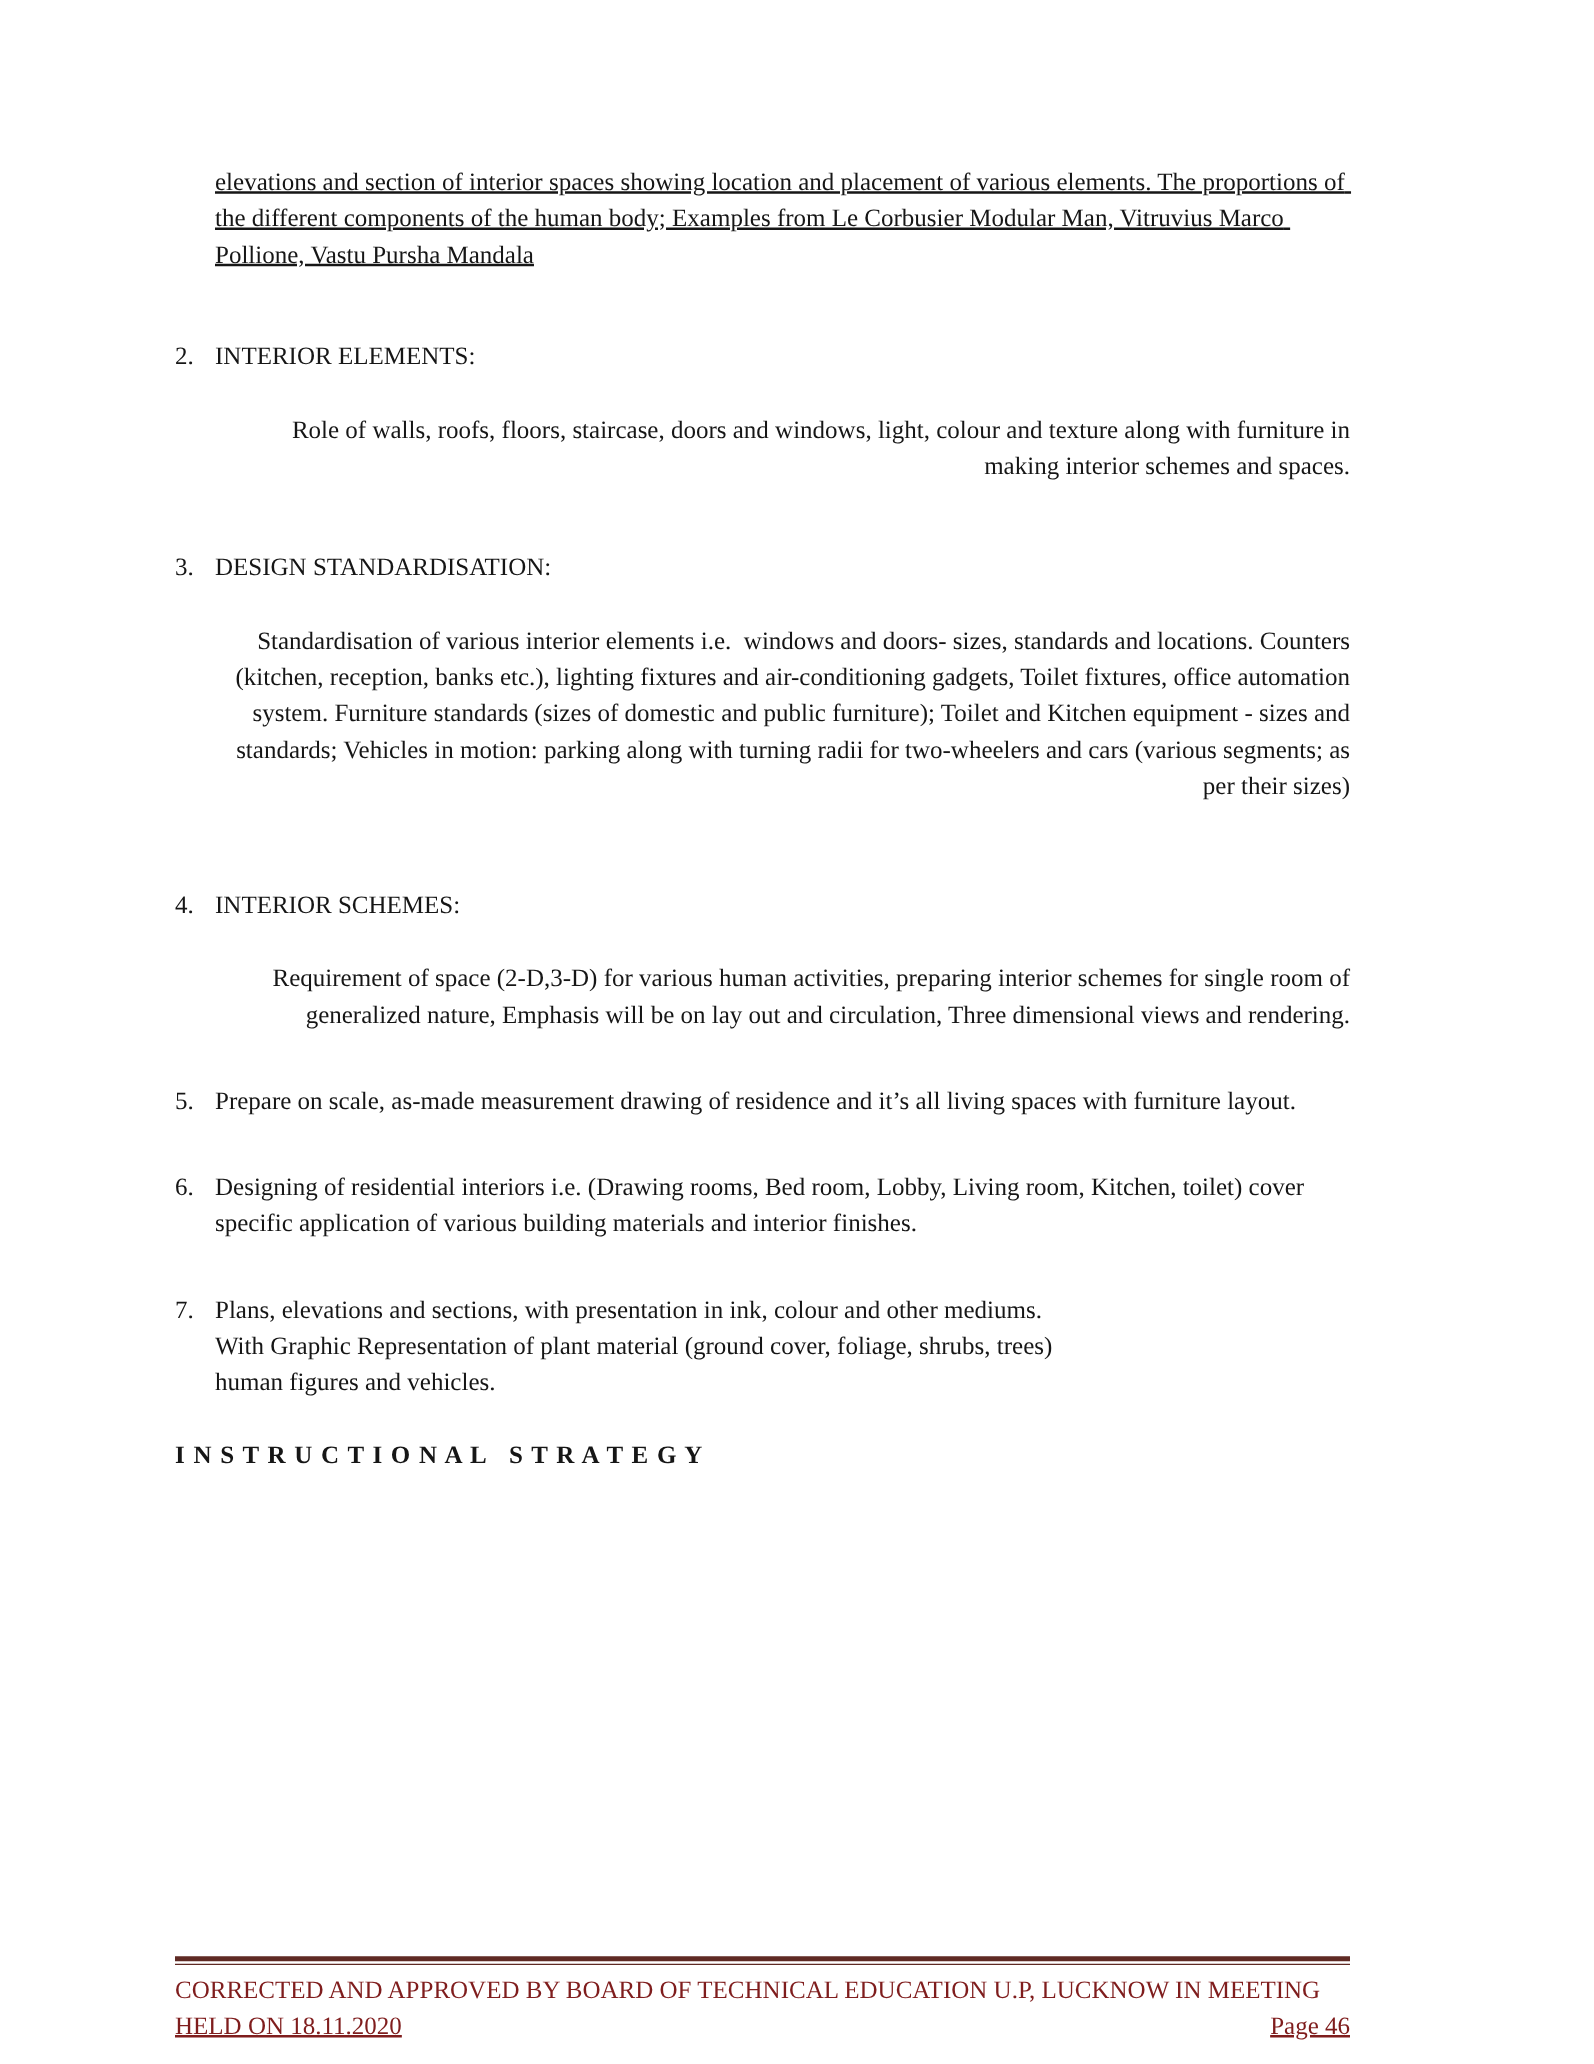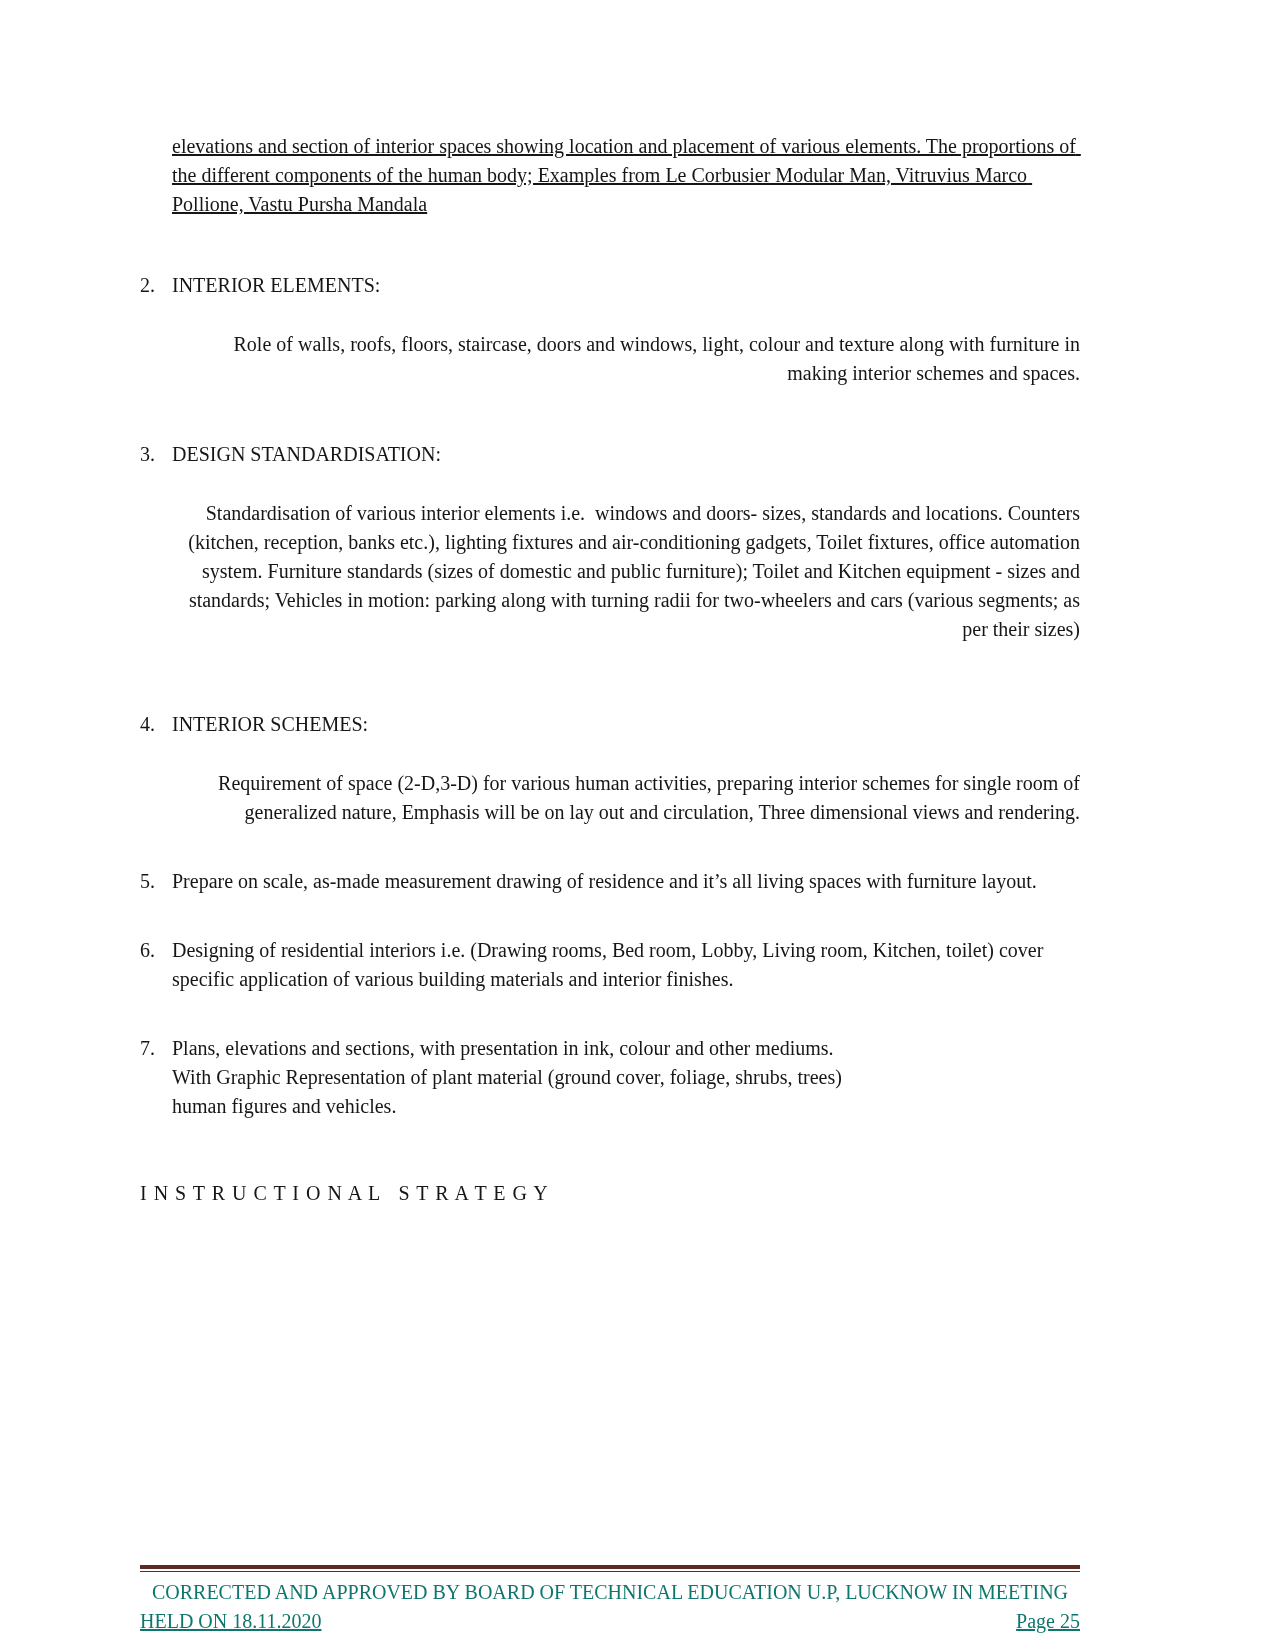--- a/index.html
+++ b/index.html
@@ -46,22 +46,22 @@
     white-space: pre-wrap;
     text-align: right;
   }
   .section-4-extra {
     margin-top: 66px;
   }
   .numbered-item {
     margin-top: 40px;
   }
   .strategy-heading {
-    margin-top: 58px;
-    font-weight: normal;
+    margin-top: 29px;
+    font-weight: bold;
     letter-spacing: 1px;
     white-space: pre;
   }
   .strategy-body {
     margin: 46px 0 0 32px;
     text-align: justify;
     text-align-last: justify;
   }
   .footer {
     position: absolute;
@@ -71,22 +71,21 @@
   }
   .footer-rule {
     border-top: 4px solid #5f2a24;
     border-bottom: 1px solid #5f2a24;
     height: 2px;
     margin-bottom: 6px;
   }
   .footer-text {
     font-size: 20px;
     line-height: 1.42;
-    color: #0f766e;
-    text-align: center;
+    color: #7f1d1d;
   }
   .footer-row2 {
     display: flex;
     justify-content: space-between;
     text-decoration: underline;
   }
 </style>
 </head>
 <body>
 
@@ -129,17 +128,17 @@
 human figures and vehicles.</div>
   </div>
 
   <div class="strategy-heading">I N S T R U C T I O N A L   S T R A T E G Y</div>
 
   <div class="footer">
     <div class="footer-rule"></div>
     <div class="footer-text">CORRECTED AND APPROVED BY BOARD OF TECHNICAL EDUCATION U.P, LUCKNOW IN MEETING</div>
     <div class="footer-text footer-row2">
       <span>HELD ON 18.11.2020</span>
-      <span>Page 25</span>
+      <span>Page 46</span>
     </div>
   </div>
 
 </div>
 
 </body></html>

